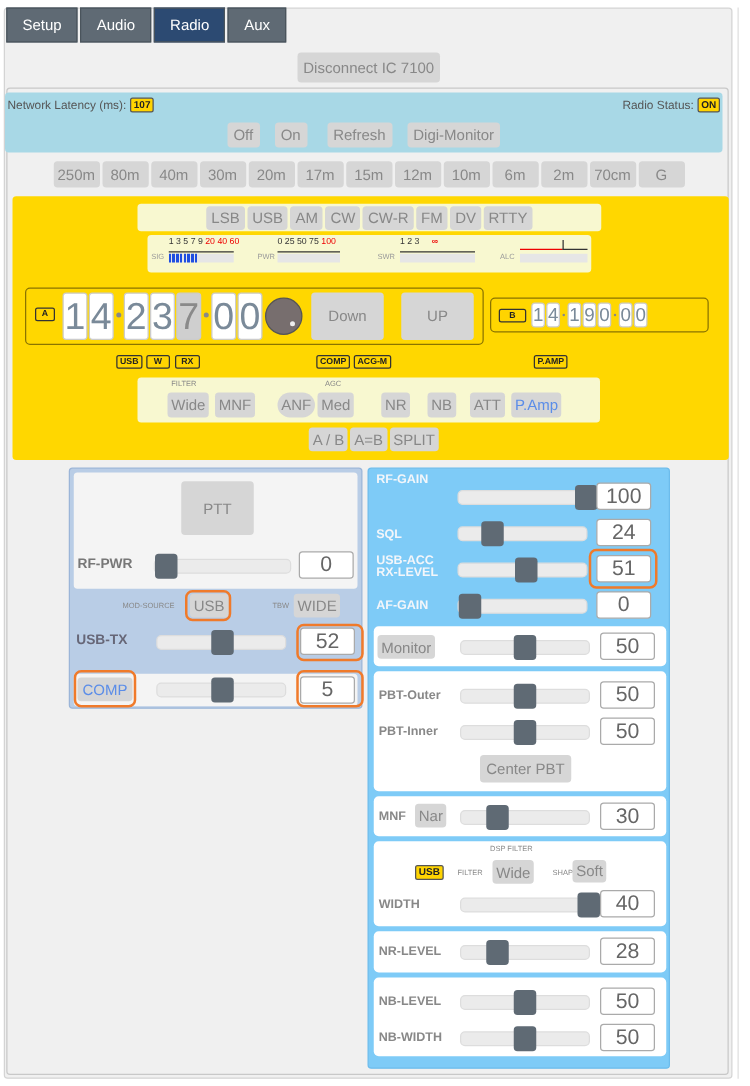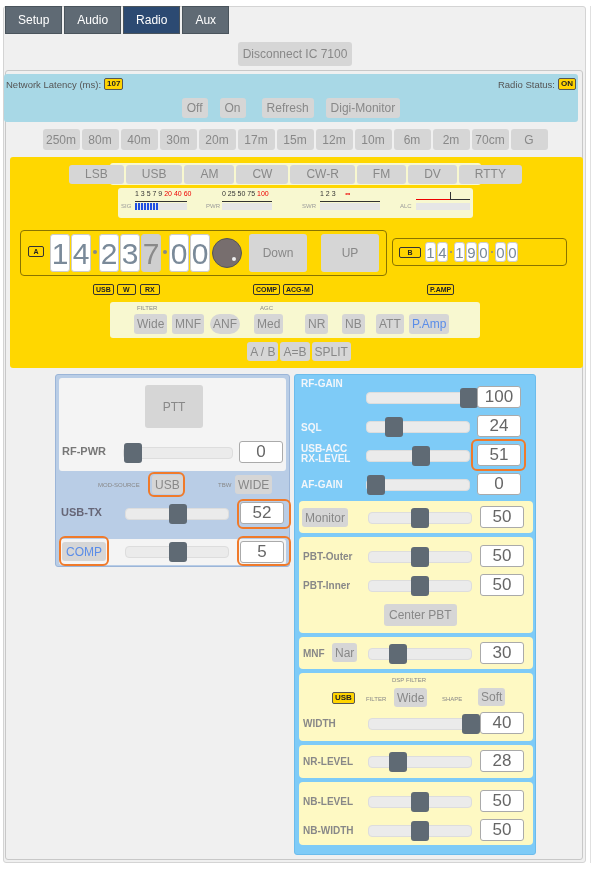--- a/index.html
+++ b/index.html
@@ -31,21 +31,21 @@
   .latency .row { position: absolute; top: 24px; left: 0; width: 100%; display: flex; justify-content: center; gap: 12px; }
   .latency .row .btn { height: 20px; padding: 0 5px; }
 
   .bands { position: absolute; top: 129px; left: 0; width: 590px; display: flex; justify-content: center; gap: 2px; }
   .bands .btn { height: 21px; width: 37px; font-size: 12px; }
 
   .yellow { position: absolute; left: 10px; top: 157px; width: 573px; height: 211px; background: #ffd700; border-radius: 3px; }
 
   .modes { position: absolute; left: 110px; top: 163px; width: 371px; height: 22px; background: #f8f8d0; border-radius: 3px;
            display: flex; justify-content: center; align-items: center; gap: 2px; }
-  .modes .btn { height: 19px; padding: 0 16px; font-size: 12px; }
+  .modes .btn { height: 19px; padding: 0 4px; font-size: 12px; }
 
   .meters { position: absolute; left: 118px; top: 188px; width: 355px; height: 30px; background: #f8f8d0; border-radius: 3px; }
   .meter { position: absolute; top: 2px; height: 26px; }
   .meter .name { position: absolute; left: 0; top: 13px; font-size: 6px; color: #9a9a9a; }
   .meter .scale { position: absolute; top: 0; font-size: 7px; color: #333; white-space: nowrap; }
   .meter .scale .r { color: #e00; }
   .meter .axis { position: absolute; top: 9px; height: 3px; border-bottom: 1px solid #333; }
   .meter .bar { position: absolute; top: 13px; height: 7px; background: #e6e6e6; }
   .sigfill { position: absolute; left: 0; top: 0; height: 7px; width: 24px;
              background: repeating-linear-gradient(90deg, #1f4fe0 0 2px, transparent 2px 3px); }
@@ -83,21 +83,21 @@
   .slider { position: absolute; height: 12px; background: #ebebeb; border: 1px solid #ddd; border-radius: 4px; }
   .thumb { position: absolute; top: -5px; width: 18px; height: 20px; background: #5f6a74; border-radius: 3px; }
   .numbox { position: absolute; width: 44px; height: 22px; background: #fff; border: 1px solid #aaa; border-radius: 3px;
             font-size: 17px; color: #666; text-align: center; line-height: 20px; }
   .rlabel { position: absolute; font-size: 11px; color: #777; font-weight: bold; }
   .hl { position: absolute; border: 2px solid #f07a2a; border-radius: 6px; }
   .tiny { position: absolute; font-size: 6px; color: #888; }
 
   
   .rpanel { position: absolute; left: 294px; top: 374px; width: 242px; height: 481px; background: #7ecbf7; border: 1px solid #6cbcec; border-radius: 3px; }
-  .rbox { position: absolute; left: 4px; width: 234px; background: #fef9c3; border-radius: 4px; }
+  .rbox { position: absolute; left: 4px; width: 234px; background: #ffffff; border-radius: 4px; }
   .rlabel.bold { font-weight: bold; font-size: 10px; color: #888; }
   .rlabel.w { color: #eef; font-weight: bold; font-size: 10px; color: #f3f6fa; }
 </style>
 </head>
 <body>
 
 <div class="frame"></div>
 <div class="rightstrip"></div>
 
 <div class="tabs">
@@ -225,21 +225,21 @@
 <div class="ind" style="left:140px;padding:0 4px;">RX</div>
 <div class="ind" style="left:253px;">COMP</div>
 <div class="ind" style="left:283px;">ACG-M</div>
 <div class="ind" style="left:427px;">P.AMP</div>
 
 <div class="funcs">
   <span class="cap" style="left:27px;">FILTER</span>
   <span class="cap" style="left:150px;">AGC</span>
   <div class="btn" style="left:24px;">Wide</div>
   <div class="btn" style="left:62px;">MNF</div>
-  <div class="btn" style="left:100px;border-radius:10px;">ANF</div>
+  <div class="btn" style="left:112px;border-radius:10px;">ANF</div>
   <div class="btn" style="left:144px;">Med</div>
   <div class="btn" style="left:195px;">NR</div>
   <div class="btn" style="left:232px;">NB</div>
   <div class="btn" style="left:266px;">ATT</div>
   <div class="btn blue" style="left:299px;">P.Amp</div>
 </div>
 
 <div class="abrow">
   <div class="btn">A / B</div>
   <div class="btn">A=B</div>
@@ -334,21 +334,21 @@
       </div>
     <div class="numbox" style="left:181px;top:5px;">30</div>
   </div>
 
   <div class="rbox" style="top:298px;height:68px;">
     <span class="tiny" style="left:93px;top:4px;">DSP FILTER</span>
     <div class="badge" style="position:absolute;left:33px;top:19px;">USB</div>
     <span class="tiny" style="left:67px;top:23px;">FILTER</span>
     <div class="btn" style="position:absolute;left:95px;top:15px;height:19px;padding:0 3px;">Wide</div>
     <span class="tiny" style="left:143px;top:23px;">SHAPE</span>
-    <div class="btn" style="position:absolute;left:179px;top:15px;height:18px;padding:0 3px;">Soft</div>
+    <div class="btn" style="position:absolute;left:159px;top:15px;height:18px;padding:0 3px;">Soft</div>
     <span class="rlabel bold" style="left:4px;top:45px;">WIDTH</span>
     <div class="slider" style="left:69px;top:45px;width:104px;">
         <div class="thumb" style="left:93px;"></div>
       </div>
     <div class="numbox" style="left:181px;top:39px;">40</div>
   </div>
 
   <div class="rbox" style="top:370px;height:33px;">
     <span class="rlabel bold" style="left:4px;top:11px;">NR-LEVEL</span>
     <div class="slider" style="left:69px;top:11px;width:104px;">

